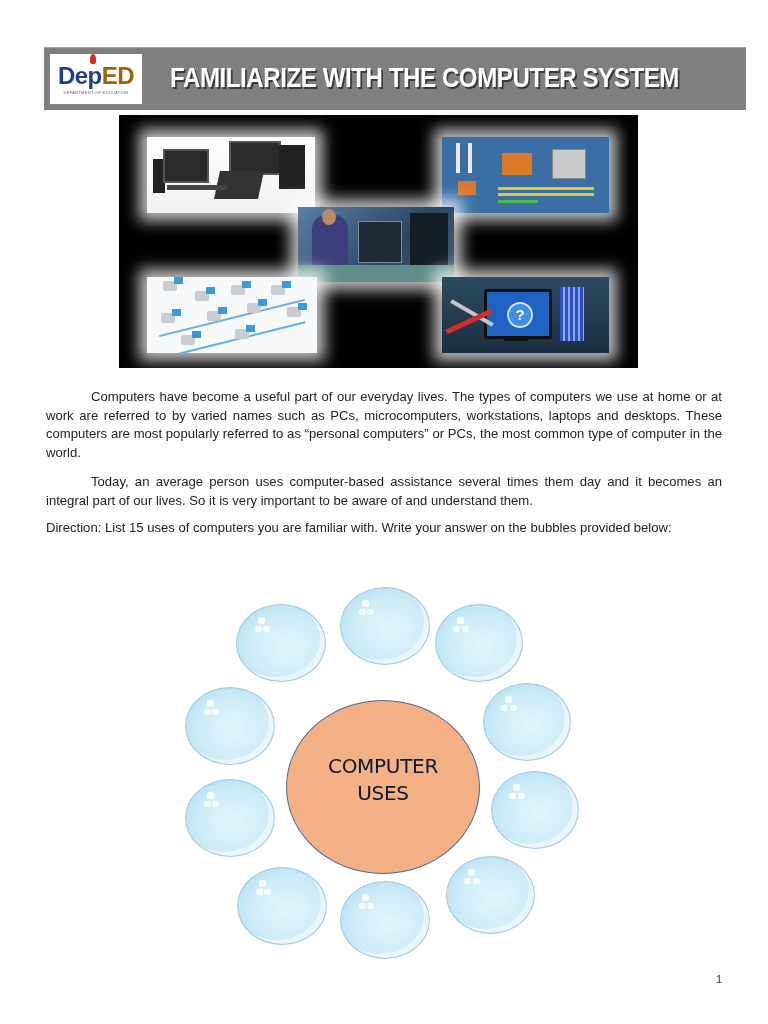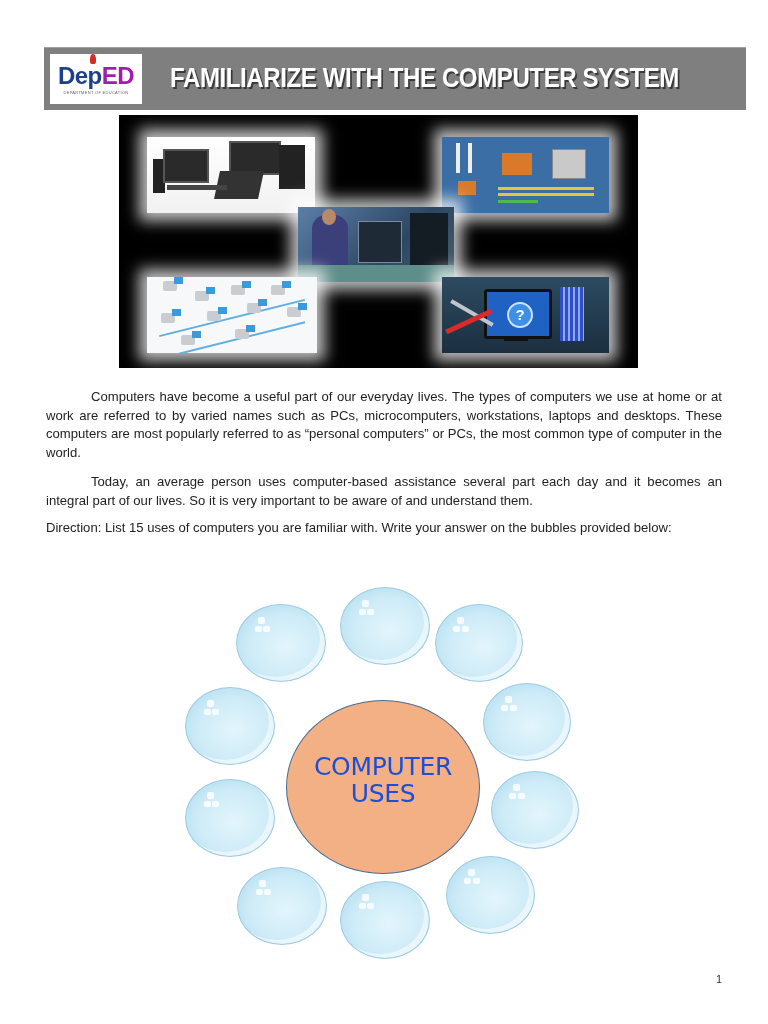--- a/index.html
+++ b/index.html
@@ -10,21 +10,21 @@
   .banner {
     position: absolute; left: 44px; top: 47px; width: 702px; height: 62px;
     background: #7f7f7f; border-top: 1px solid #a0a0a0;
   }
   .logo {
     position: absolute; left: 6px; top: 6px; width: 92px; height: 50px; background: #ffffff;
     display: flex; flex-direction: column; align-items: center; justify-content: center;
   }
   .logo-word { font-family: "Liberation Sans", sans-serif; font-weight: bold; font-size: 24px; line-height: 24px; letter-spacing: -0.5px; position: relative; }
   .logo-dep { color: #1d3f8c; }
-  .logo-ed { color: #a21caf; }
+  .logo-ed { color: #a16207; }
   .logo-torch {
     position: absolute; left: 32px; top: -10px; width: 6px; height: 10px;
     background: #d62b24; border-radius: 50% 50% 30% 30%;
   }
   .logo-sub { font-size: 4px; color: #666; letter-spacing: 0.3px; margin-top: 2px; text-transform: uppercase; }
   .banner-title {
     position: absolute; left: 126px; top: 13px;
     font-family: "Liberation Sans", sans-serif; font-weight: bold; font-size: 28px; line-height: 34px;
     color: #ffffff; letter-spacing: -0.5px;
     text-shadow: 2px 2px 0 #3a3a3a;
@@ -85,21 +85,21 @@
     box-shadow: inset -5px -4px 0 rgba(255,255,255,0.55);
   }
   .bubble .shine { position: absolute; left: 20%; top: 16%; width: 20%; height: 22%; }
   .bubble .shine i { position: absolute; background: rgba(255,255,255,0.8); border-radius: 2px; display: block; }
 
   .center-circle {
     position: absolute; left: 286px; top: 700px; width: 192px; height: 172px; border-radius: 50%;
     background: #f2b084; border: 1.5px solid #4a6a95;
     display: flex; flex-direction: column; align-items: center; justify-content: center;
   }
-  .center-circle span { font-family: "DejaVu Sans", sans-serif; font-size: 25px; line-height: 27px; color: #1d4ed8; letter-spacing: -0.3px; }
+  .center-circle span { font-family: "DejaVu Sans", sans-serif; font-size: 20px; line-height: 27px; color: #0f172a; letter-spacing: -0.3px; }
   .center-inner { margin-top: -14px; text-align: center; }
 
   .page-number { position: absolute; left: 716px; top: 973px; font-size: 11px; color: #333; }
 </style>
 </head>
 <body>
 
 <div class="banner">
   <div class="logo">
     <div class="logo-word">
@@ -156,21 +156,21 @@
       <div class="rep-q">?</div>
     </div>
     <div class="rep-stand"></div>
     <div class="rep-tower"></div>
     <div class="rep-wrench"></div>
     <div class="rep-driver"></div>
   </div>
 </div>
 
 <p class="text-block p1" style="margin:0;">Computers have become a useful part of our everyday lives. The types of computers we use at home or at work are referred to by varied names such as PCs, microcomputers, workstations, laptops and desktops. These computers are most popularly referred to as “personal computers” or PCs, the most common type of computer in the world.</p>
-<p class="text-block p2" style="margin:0;">Today, an average person uses computer-based assistance several part each day and it becomes an integral part of our lives. So it is very important to be aware of and understand them.</p>
+<p class="text-block p2" style="margin:0;">Today, an average person uses computer-based assistance several times them day and it becomes an integral part of our lives. So it is very important to be aware of and understand them.</p>
 <div class="text-block p3">
   <div>Direction: List 15 uses of computers you are familiar with. Write your answer on the bubbles provided below:</div>
 </div>
 
 <div>
   <div class="bubble" style="left:236px;top:604px;width:88px;height:76px;">
     <div class="shine">
         <i style="left:20%;top:0;width:40%;height:40%;"></i>
         <i style="left:0;top:50%;width:40%;height:40%;"></i>
         <i style="left:50%;top:50%;width:40%;height:40%;"></i>

